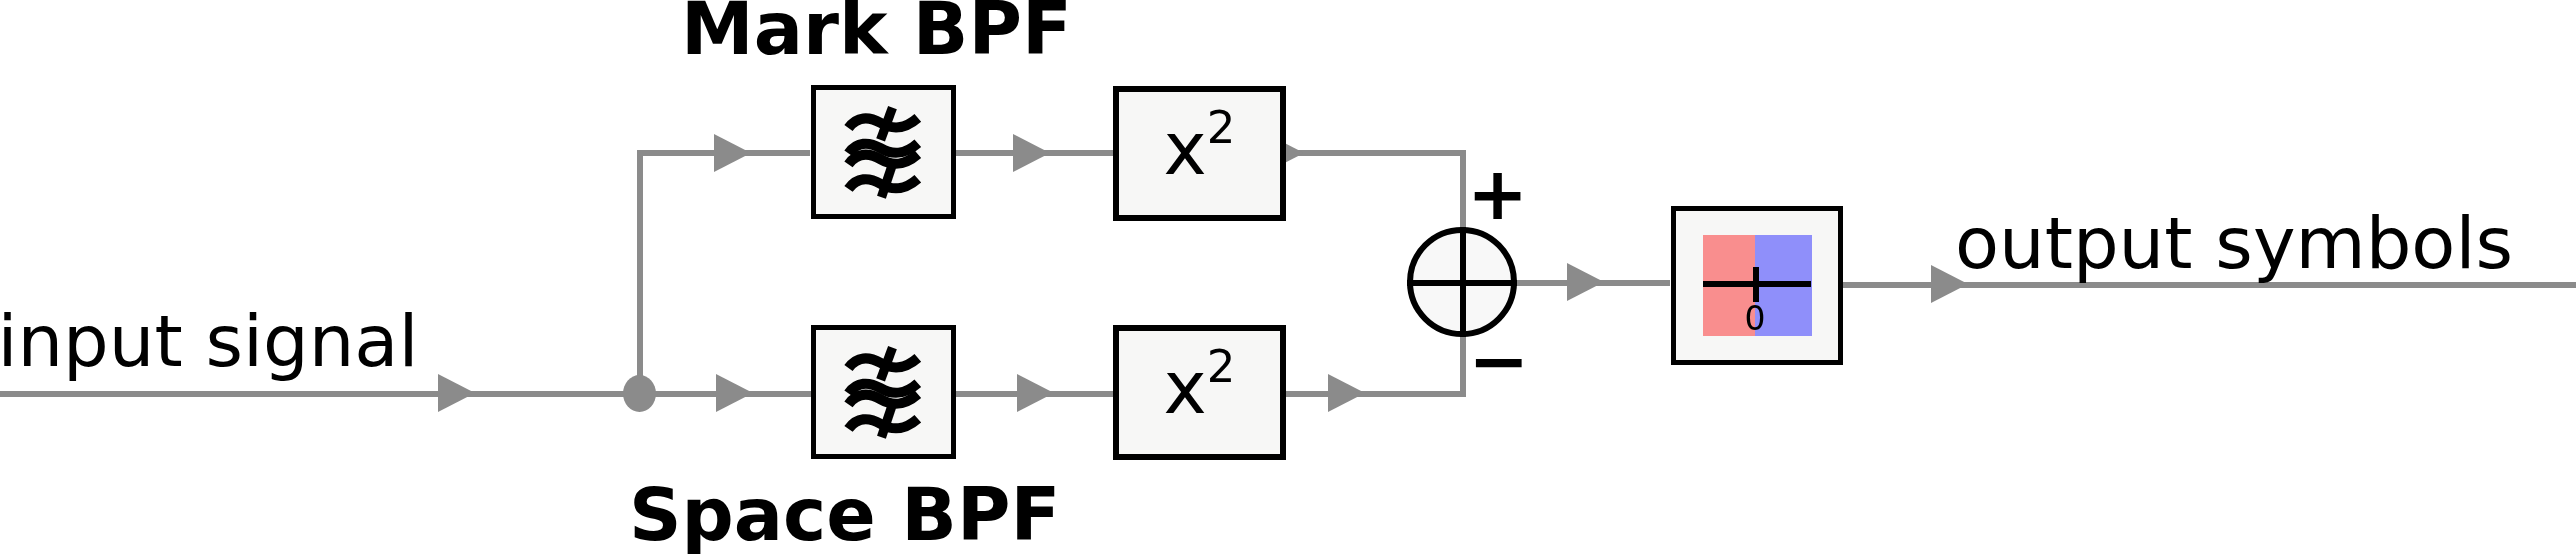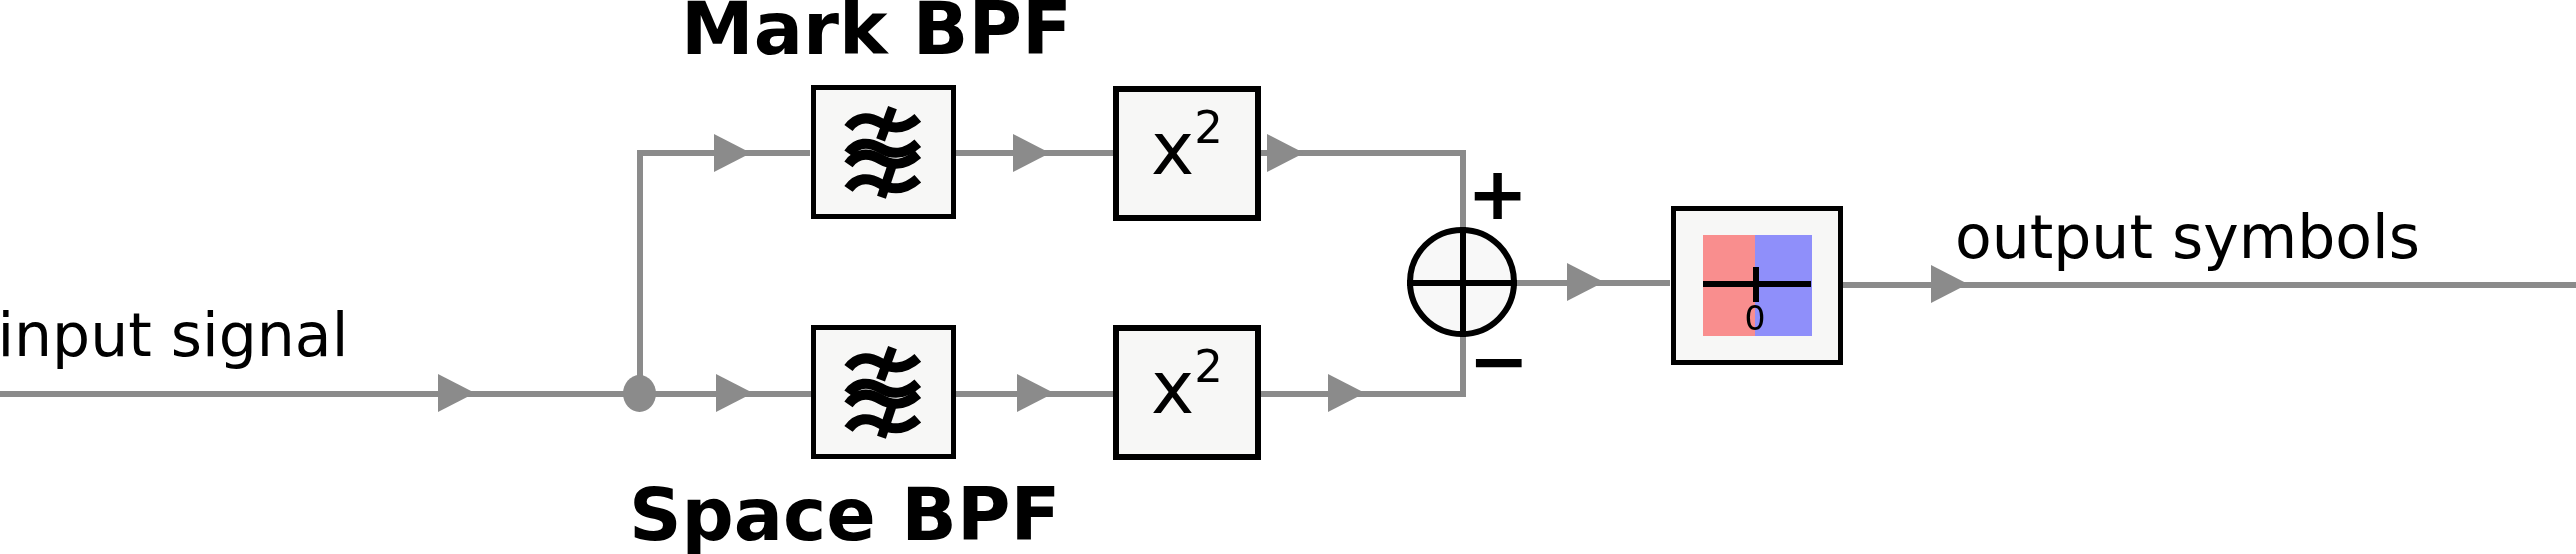--- a/index.html
+++ b/index.html
@@ -27,25 +27,25 @@
   .dot{
     position:absolute;left:623px;top:375px;width:33px;height:37px;
     border-radius:50%;background:var(--signal-line);
   }
   .block{
     position:absolute;box-sizing:border-box;background:var(--block-fill);
     border:5.2px solid var(--block-border);
     display:flex;align-items:center;justify-content:center;
   }
   .filter-block{left:811px;width:145px;height:134px;}
-  .sq-block{left:1113px;width:148px;height:135px;border-width:6.1px;}
+  .sq-block{left:1113px;width:173px;height:135px;border-width:6.1px;}
   .sq-text{font-size:73px;line-height:1;white-space:nowrap;transform:translateY(-5.2px);}
   .sq-text sup{font-size:45px;line-height:0;position:relative;top:-5.2px;vertical-align:super;}
   .label{position:absolute;line-height:1;white-space:nowrap;}
-  .label.plain{font-size:60px;}
+  .label.plain{font-size:72px;}
   .label.bold{font-size:73px;font-weight:700;}
   .sum-circle{
     position:absolute;left:1407px;top:227px;width:110px;height:110px;
     box-sizing:border-box;border:6.1px solid #000;border-radius:50%;background:#f8f8f8;
   }
   .cross{position:absolute;background:#000;}
   .sign{
     position:absolute;display:flex;align-items:center;justify-content:center;
     font-weight:700;font-size:73px;line-height:1;
   }

